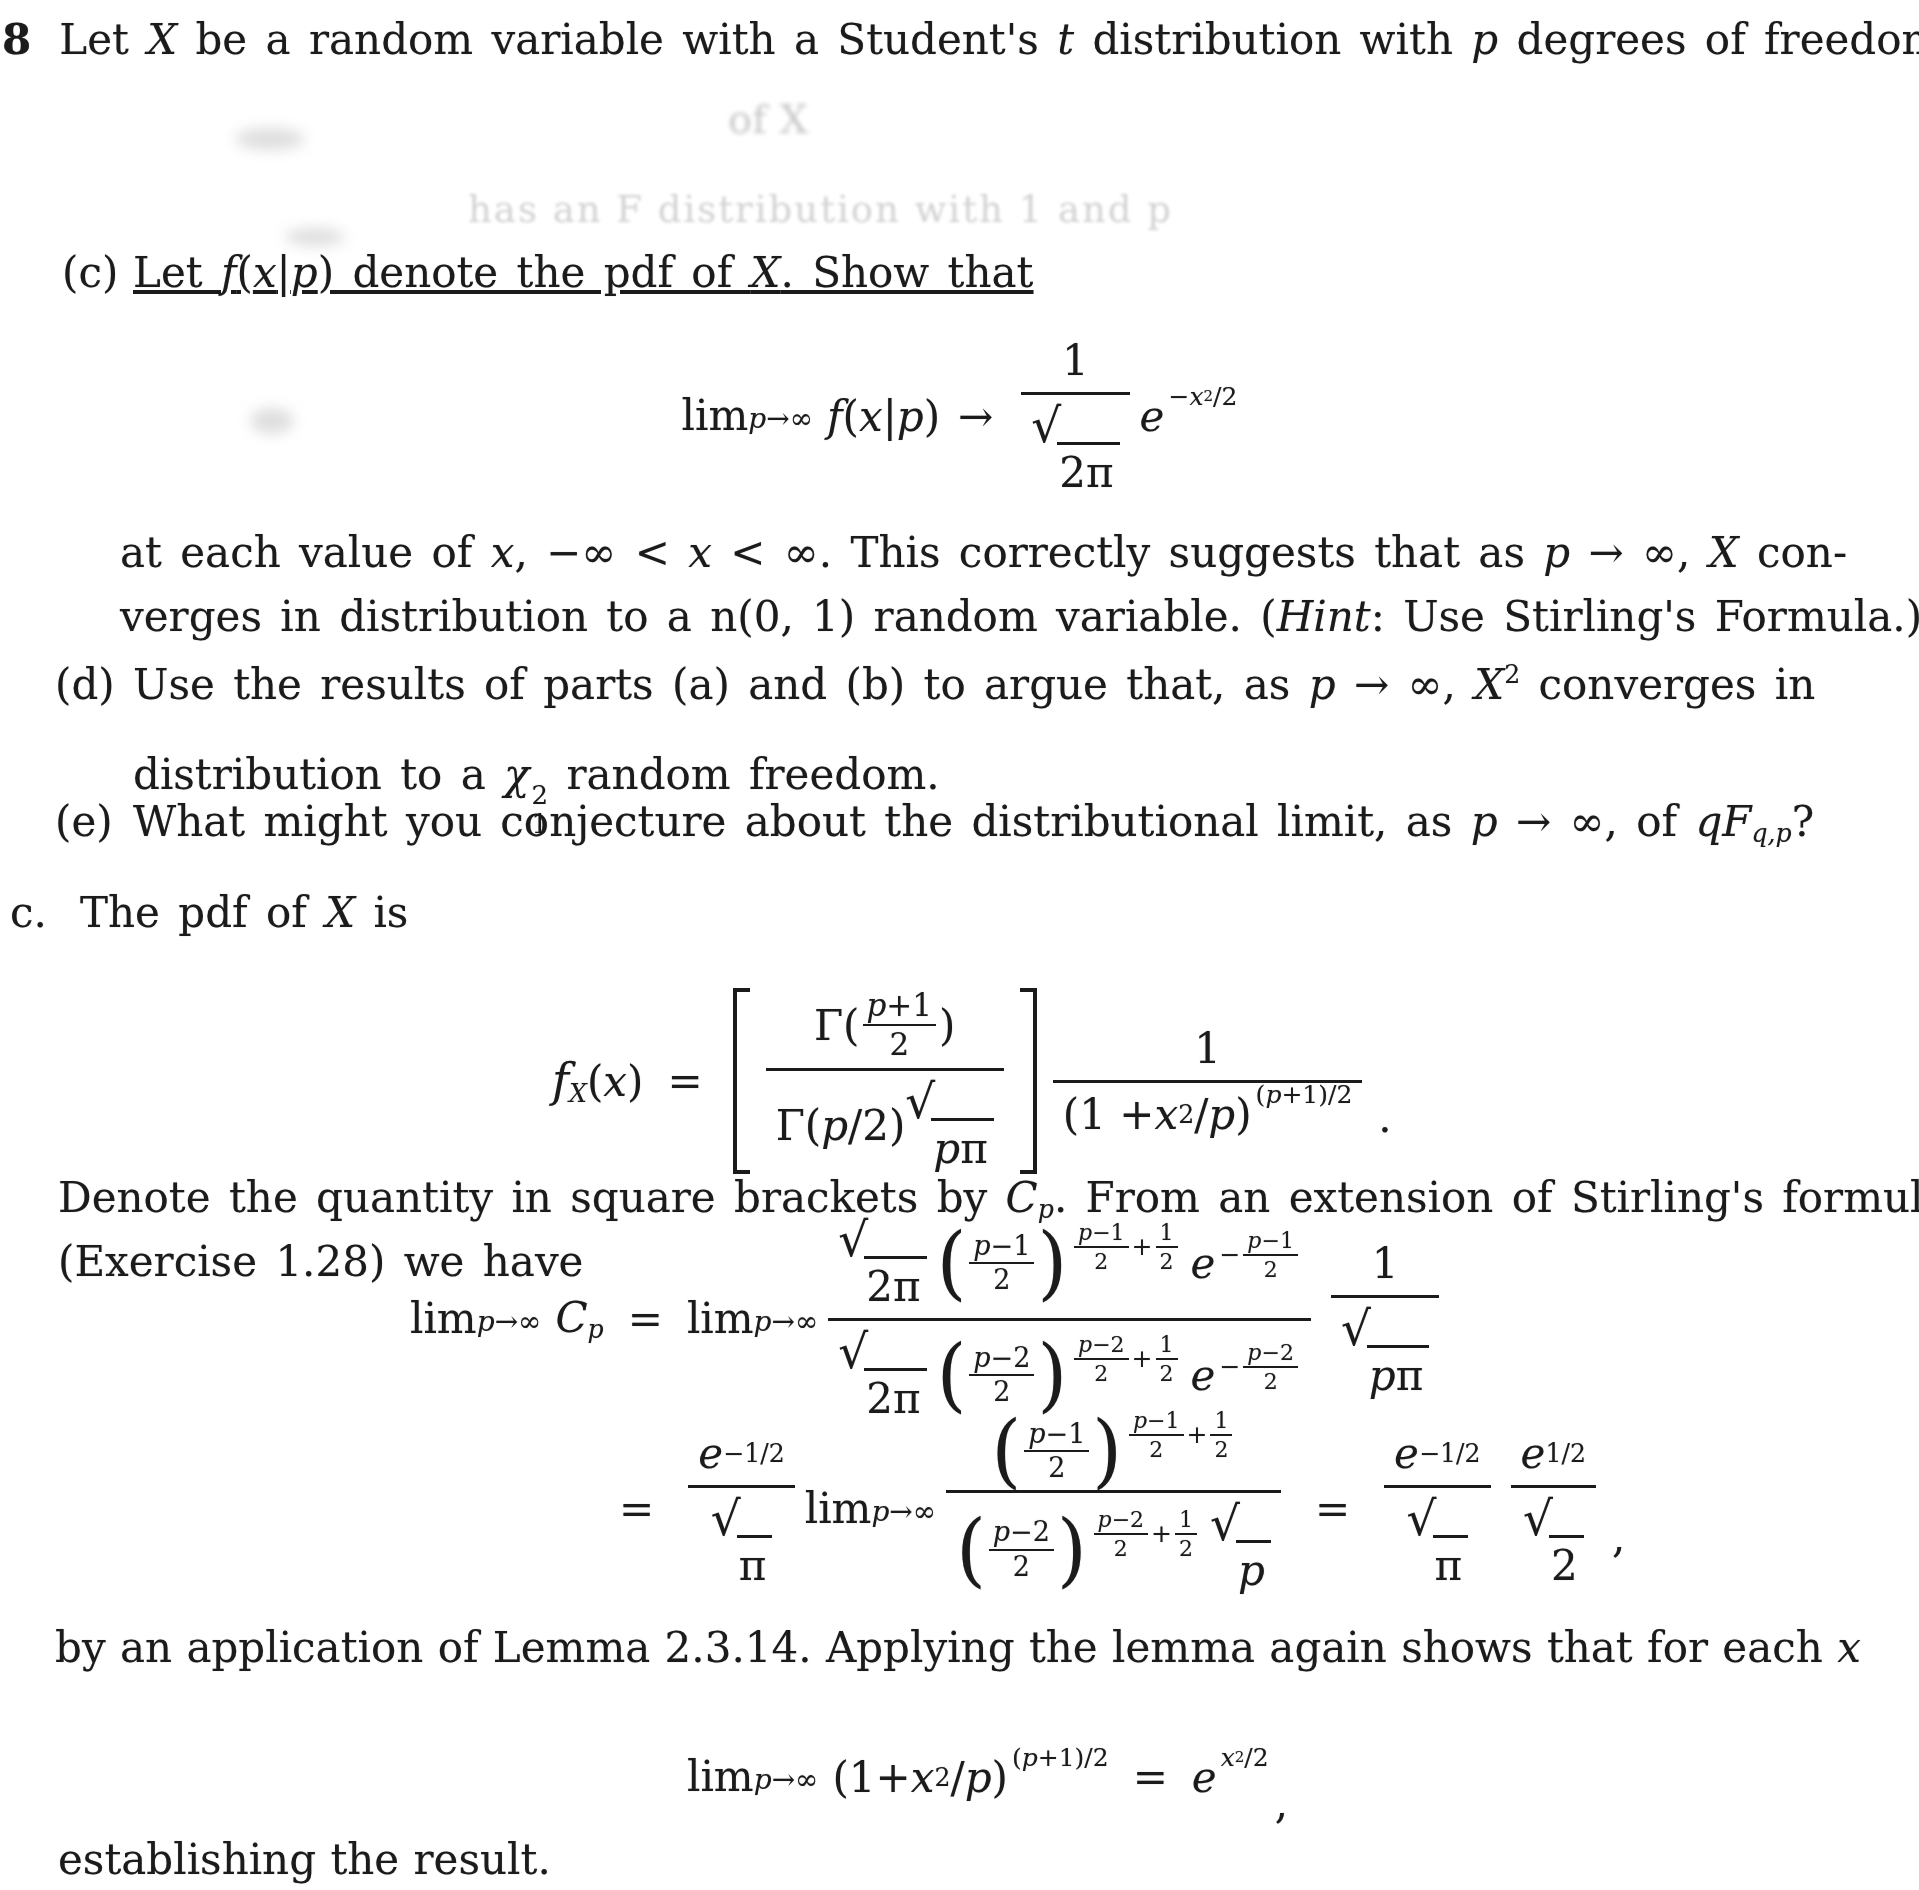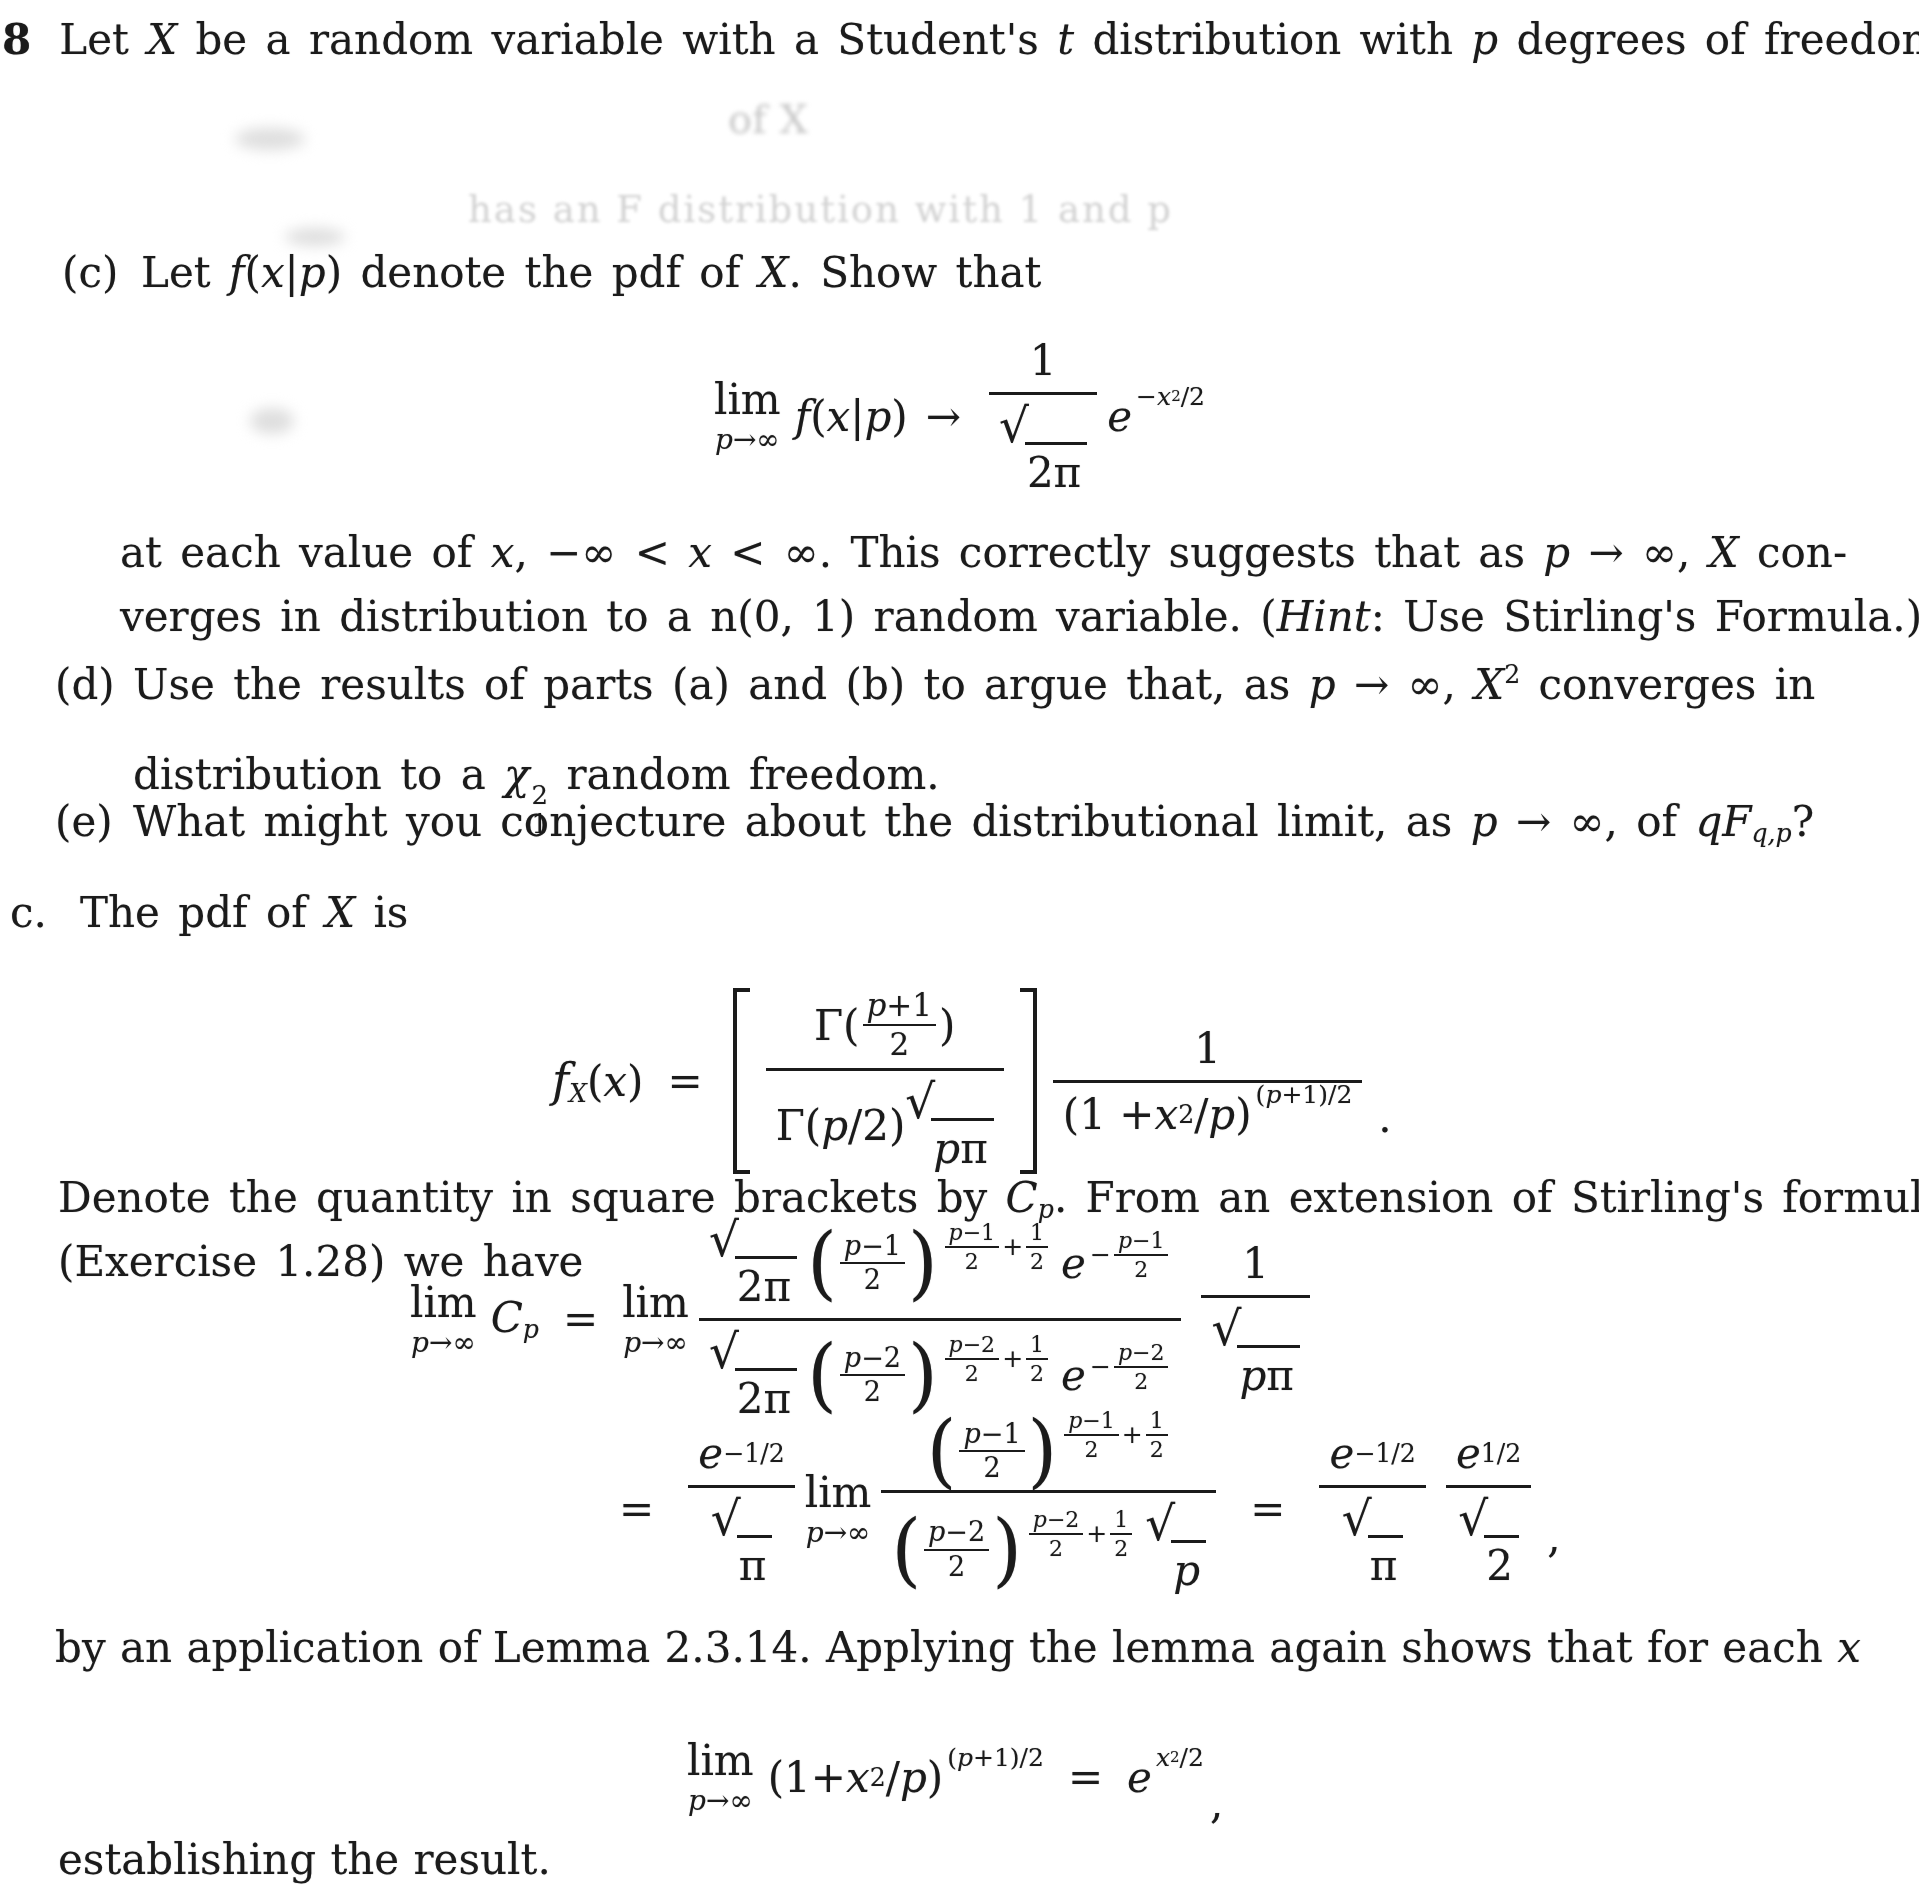--- a/index.html
+++ b/index.html
@@ -13,21 +13,21 @@
   .seg.it{font-style:italic;}
   .seg.sup{font-size:.6em;vertical-align:.65em;}
   .seg.subit{font-size:.6em;vertical-align:-.25em;font-style:italic;}
   .it{font-style:italic;}
   .b{font-weight:bold;}
 
   
   .mrow{position:absolute;display:flex;align-items:center;font-size:42px;white-space:nowrap;}
   .ctr{left:0;width:1919px;justify-content:center;}
 
-  .lim{display:inline-flex;flex-direction:column;align-items:center;line-height:1;}
+  .lim{display:inline-flex;flex-direction:row;align-items:center;line-height:1;}
   .lim .w{}
   .lim .s{font-size:28px;margin-top:5px;}
 
   .mfrac{display:inline-flex;flex-direction:column;align-items:center;margin:0 10px;}
   .mfrac>.fn{display:inline-flex;align-items:center;padding:2px 10px 7px;}
   .mfrac>.fd{display:inline-flex;align-items:center;padding:7px 10px 2px;}
   .bar{align-self:stretch;height:0;border-top:3.5px solid #1b1b1b;}
 
   .sfrac{display:inline-flex;flex-direction:column;align-items:center;font-size:27px;line-height:1.05;margin:0 3px;}
   .sfrac>.fn{display:inline-flex;padding:0 4px 2px;}
@@ -74,21 +74,21 @@
     <span class="b" style="margin-right:28px;">8</span><span><span class="seg rm">Let </span><span class="seg it">X</span><span class="seg rm"> be a random variable with a Student's </span><span class="seg it">t</span><span class="seg rm"> distribution with </span><span class="seg it">p</span><span class="seg rm"> degrees of freedom.</span></span>
   </div>
 
   <div class="ghost" style="left:728px;top:96px;">of X</div>
   <div class="ghost g2" style="left:468px;top:188px;">has an F distribution with 1 and p</div>
   <div class="blob" style="left:235px;top:128px;width:70px;height:22px;"></div>
   <div class="blob" style="left:285px;top:228px;width:60px;height:18px;"></div>
   <div class="blob" style="left:250px;top:408px;width:44px;height:26px;"></div>
 
   <div class="line ink" style="left:62px;top:247px;">(c)</div>
-  <div class="line ink" style="left:141px;top:247px;"><span class="seg rm">Let </span><span class="seg it">f</span><span class="seg rm">(</span><span class="seg it">x</span><span class="seg rm">|</span><span class="seg it">p</span><span class="seg rm">) denote the pdf of </span><span class="seg it">X</span><span class="seg rm">. Show that</span></div>
+  <div class="line ink" style="left:133px;top:247px;text-decoration:underline;"><span class="seg rm">Let </span><span class="seg it">f</span><span class="seg rm">(</span><span class="seg it">x</span><span class="seg rm">|</span><span class="seg it">p</span><span class="seg rm">) denote the pdf of </span><span class="seg it">X</span><span class="seg rm">. Show that</span></div>
 
   <div class="mrow ctr ink" style="top:348px;height:136px;">
     <span class="lim">
       <span class="w">lim</span>
       <span class="s"><span class="seg it">p</span><span class="seg rm">→∞</span></span>
     </span>
     <span class="gap14"><span class="seg it">f</span><span class="seg rm">(</span><span class="seg it">x</span><span class="seg rm">|</span><span class="seg it">p</span><span class="seg rm">)</span></span>
     <span class="arrow">→</span>
     <span class="mfrac">
       <span class="fn">1</span>

